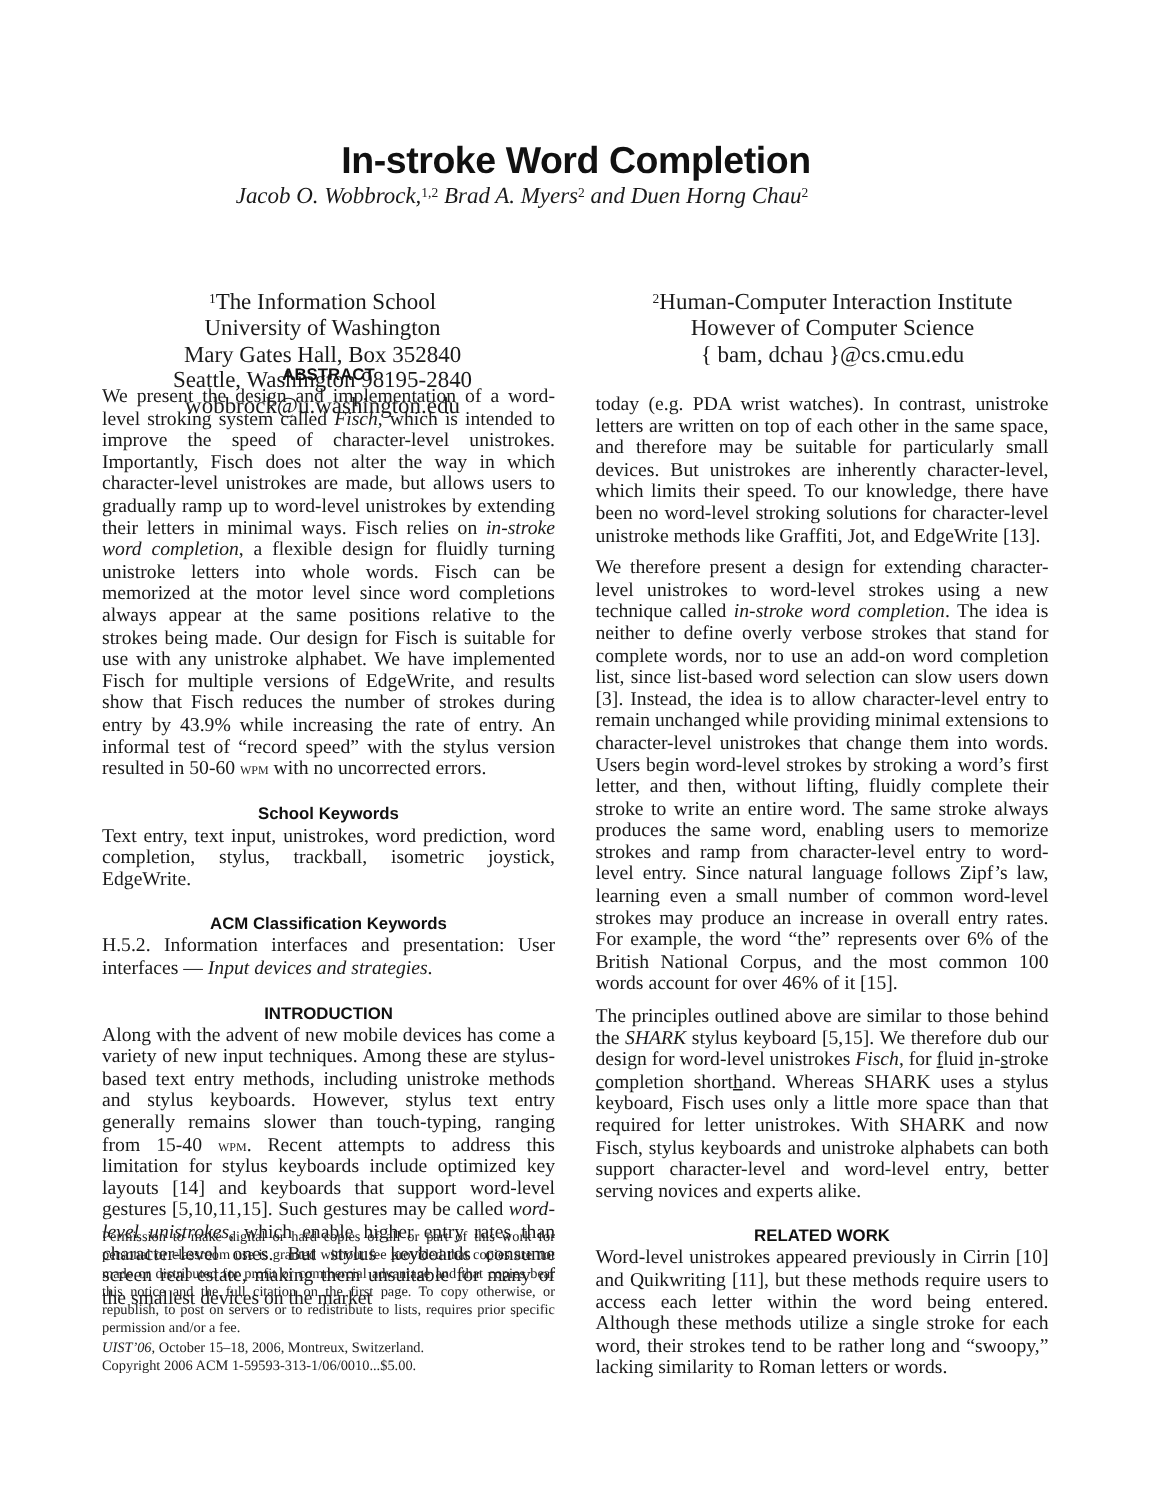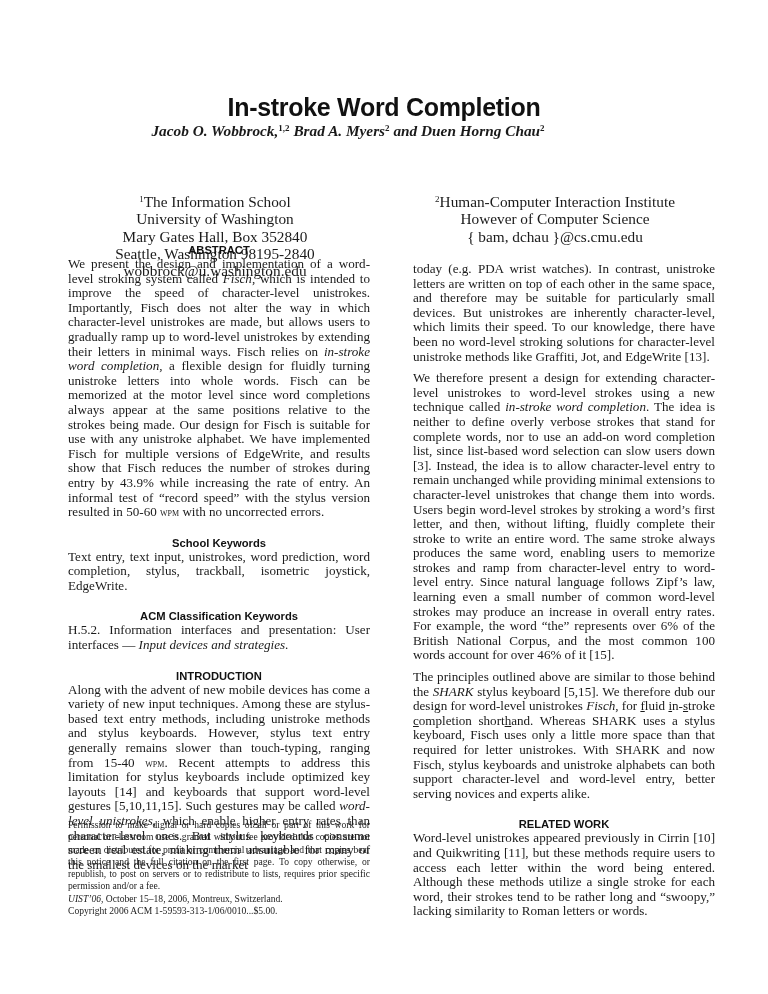--- a/index.html
+++ b/index.html
@@ -2,29 +2,29 @@
 <html><head>
 <meta charset="utf-8">
 <style>
   html, body { margin:0; padding:0; background:#ffffff; }
   body { width:768px; height:994px; position:relative; overflow:hidden; color:#1a1a1a;
          font-family:"Liberation Serif", serif; }
   .title { position:absolute; top:93px; left:0; width:768px; text-align:center;
            font-family:"Liberation Sans", sans-serif; font-weight:bold; font-size:25px;
            letter-spacing:-0.3px; color:#111; margin:0; line-height:28px; }
   .authors { position:absolute; top:122px; left:0; width:696px; text-align:center;
-             font-style:italic; font-size:15.3px; line-height:17px;font-weight:bold; }
+             font-style:italic; font-size:15.3px; line-height:17px; }
   .authors sup, .aff sup { font-size:9px; vertical-align:top; position:relative; top:-2px; font-style:normal; }
   .aff { position:absolute; top:145px; text-align:center; font-size:15.3px; line-height:17.3px;margin-top:48px; }
   .aff div { white-space:nowrap; }
   .aff-left { left:60px; width:310px; }
   .aff-right { left:400px; width:310px; }
   .col { position:absolute; top:244px; width:302px; font-size:13.1px; line-height:14.6px; }
   .col-left { left:68px; }
-  .col-right { left:413px; top:262px; }
+  .col-right { left:397px; top:262px; }
   .col p { margin:0 0 7px 0; text-align:justify; hyphens:none; }
   .col h2 { margin:0; font-family:"Liberation Sans", sans-serif; font-weight:bold;
             font-size:11.2px; line-height:13px; color:#111; letter-spacing:0;text-align:center; }
   .col .gap { height:10px; }
   .sc { font-variant:small-caps; font-size:12px; }
   .u { text-decoration:underline; text-underline-offset:1px; }
   .footer { position:absolute; left:68px; top:819px; width:302px; font-size:9.6px; line-height:12.3px; color:#222; }
   .footer p { margin:0; text-align:justify; }
 </style>
 </head>

